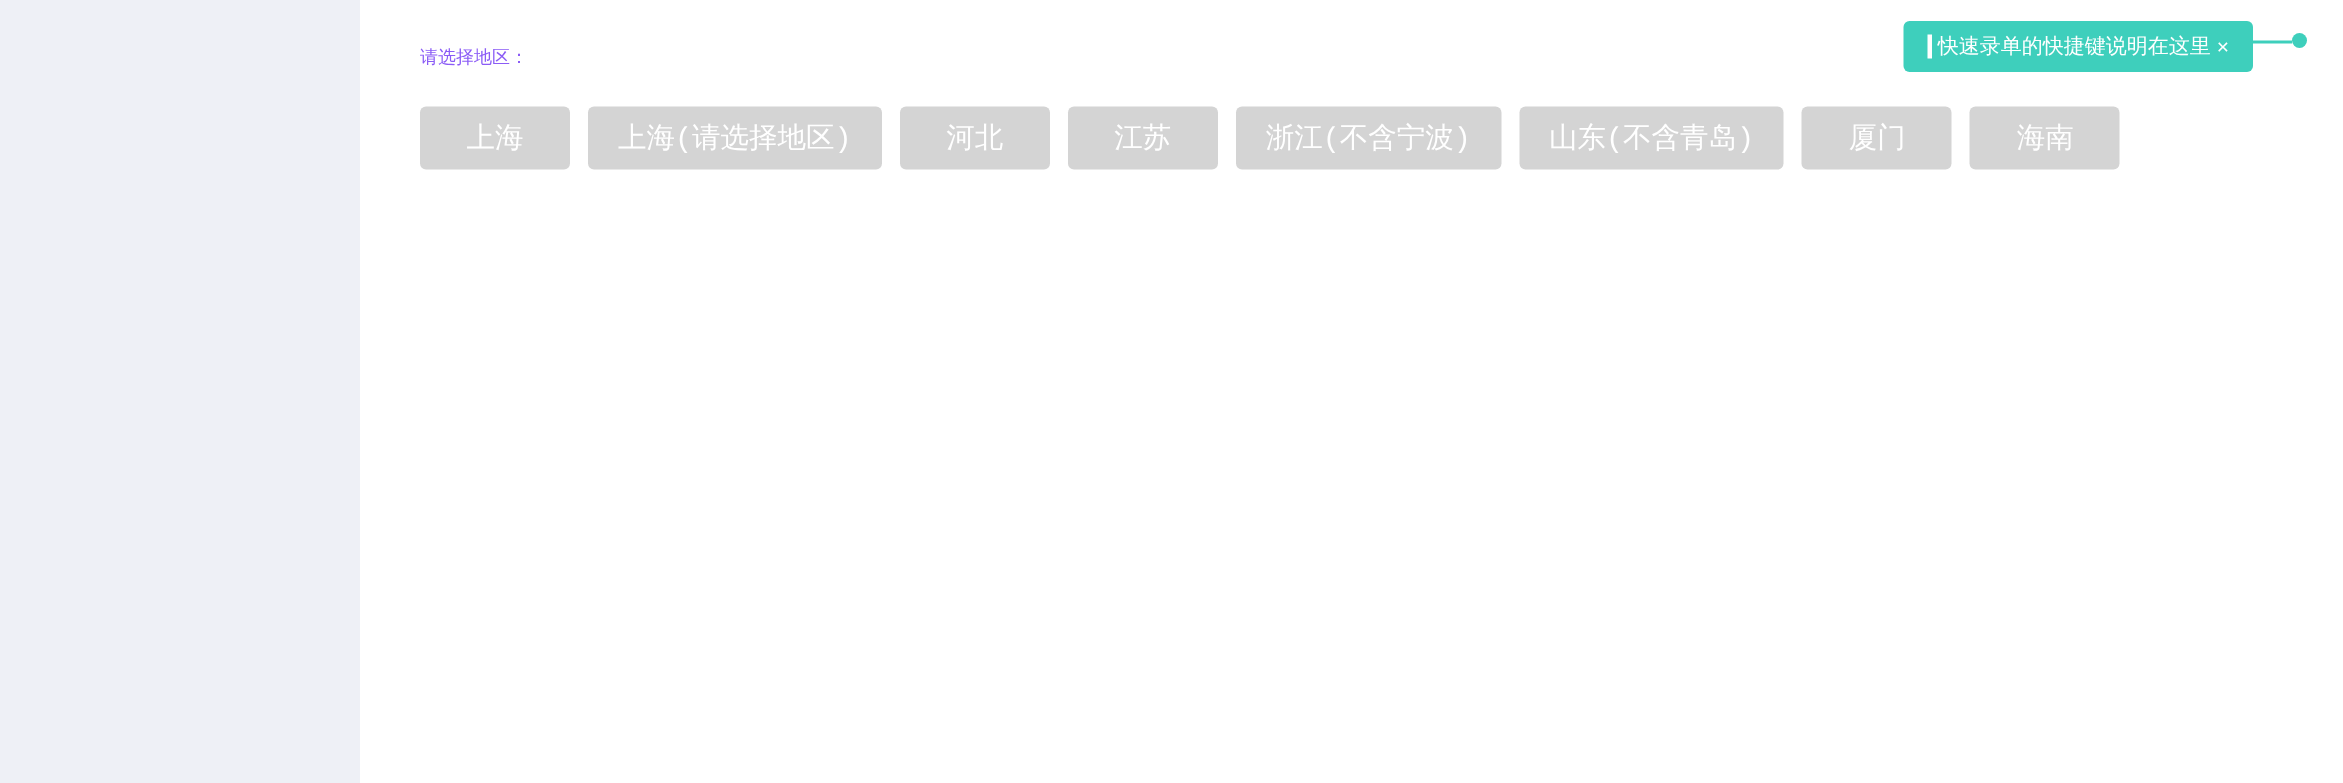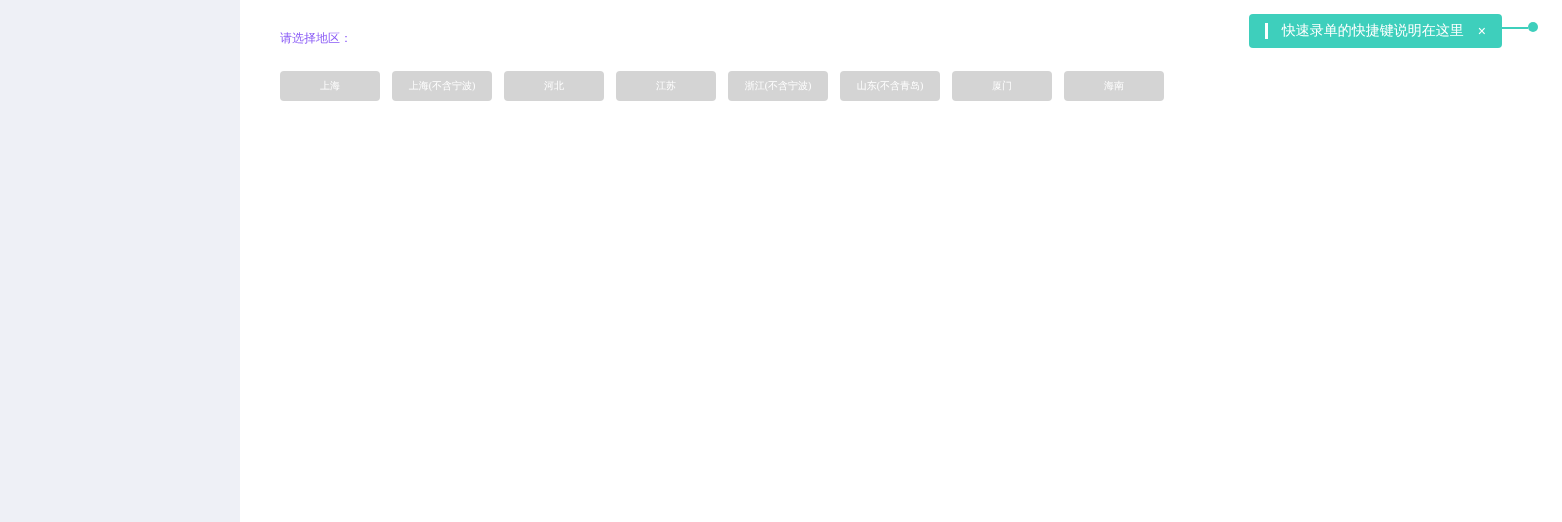--- a/index.html
+++ b/index.html
@@ -47,40 +47,39 @@
       display: flex;
       flex-wrap: wrap;
       gap: 12px;
     }
 
     .region-btn {
       background: #d4d4d4;
       color: #fff;
       border: none;
       border-radius: 4px;
-      padding: 8px 4px;
-      font-size: 10px;
+      padding: 8px 20px;
+      font-size: 19px;
       cursor: pointer;
       min-width: 100px;
       text-align: center;
-      font-family: Liberation Serif, serif;
+      font-family: Liberation Mono, monospace;
     }
 
     .tooltip-banner {
       position: absolute;
       top: 14px;
       right: 60px;
       background: #3ecfbc;
       color: #fff;
       padding: 8px 16px;
       border-radius: 4px;
       font-size: 14px;
       display: flex;
       align-items: center;
-      gap: 10px;
       white-space: nowrap;
     }
 
     .tooltip-banner::before {
       content: '';
       display: inline-block;
       width: 3px;
       height: 16px;
       background: #fff;
       margin-right: 4px;
@@ -114,21 +113,21 @@
   </style>
 </head>
 <body>
 
 <div class="sidebar"></div>
 
 <div class="main-content">
   <div class="page-title">请选择地区：</div>
   <div class="region-buttons">
   <button class="region-btn">上海</button>
-      <button class="region-btn">上海(不含宁波)</button>
+      <button class="region-btn">上海(请选择地区)</button>
       <button class="region-btn">河北</button>
       <button class="region-btn">江苏</button>
       <button class="region-btn">浙江(不含宁波)</button>
       <button class="region-btn">山东(不含青岛)</button>
       <button class="region-btn">厦门</button>
       <button class="region-btn">海南</button>
     </div>
 </div>
 
 <div class="tooltip-banner">

